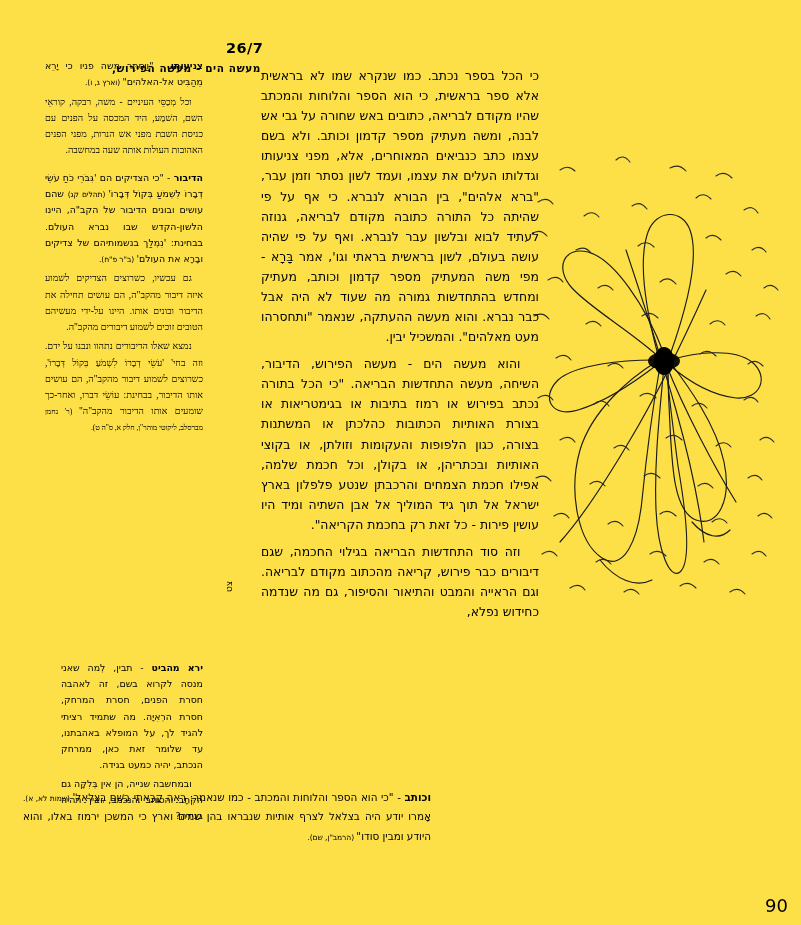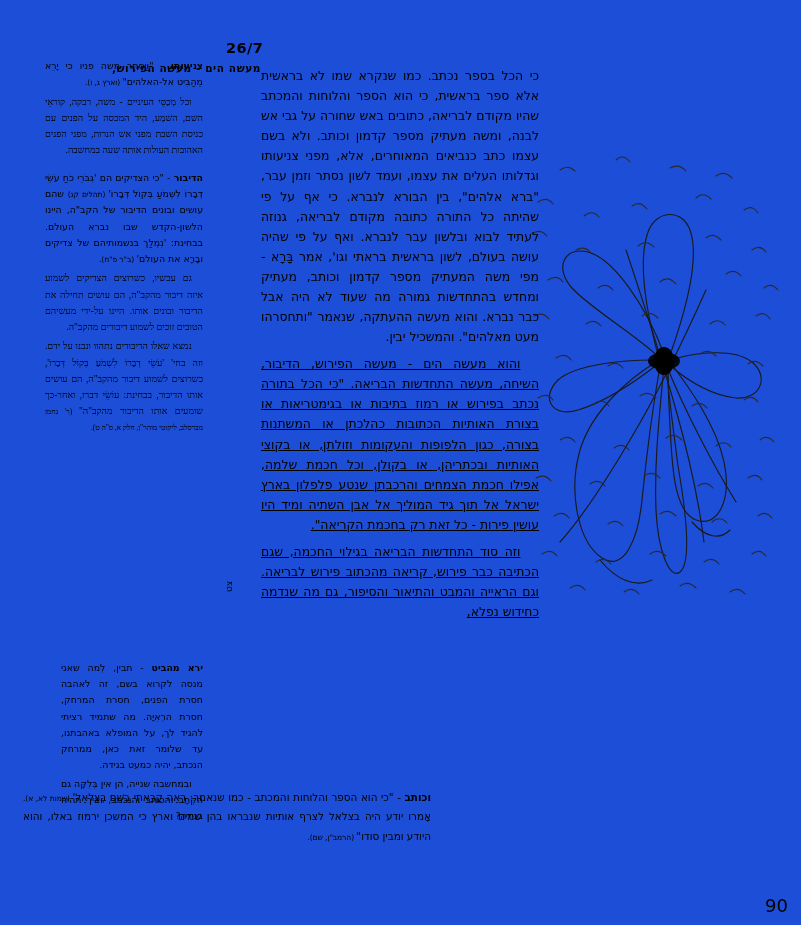--- a/index.html
+++ b/index.html
@@ -9,21 +9,21 @@
     background: #ffffff;
   }
   body {
     font-family: "DejaVu Sans", "Liberation Sans", sans-serif;
     color: #000000;
   }
   #page {
     position: relative;
     width: 801px;
     height: 925px;
-    background: #1d4ed8;
+    background: #fde047;
     overflow: hidden;
     margin: 0 auto;
   }
 
   
   .running-head {
     position: absolute;
     right: 540px;
     top: 58px;
     width: 240px;
@@ -69,21 +69,20 @@
     font-size: 12.4px;
     line-height: 1.62;
     color: #000;
   }
   .main-col p {
     margin: 8px 0 0.05em 0;
     text-indent: 0;
   }
   .main-col p.indent {
     text-indent: 1.5em;
-    text-decoration: underline;
   }
   .main-col p.gap {
     margin-top: 0.55em;
   }
 
   
   .side-col {
     position: absolute;
     right: 598px;
     top: 58px;
@@ -259,21 +258,21 @@
         <path d="M104,482 q8,-6 15,2"></path>
         <path d="M160,476 q8,-6 16,2"></path>
         <path d="M210,482 q8,-6 15,2"></path>
       </g>
     </svg>
   </div>
 
   <div class="main-col">
     <p>כי הכל בספר נכתב. כמו שנקרא שמו לא בראשית אלא ספר בראשית, כי הוא הספר והלוחות והמכתב שהיו מקודם לבריאה, כתובים באש שחורה על גבי אש לבנה, ומשה מעתיק מספר קדמון וכותב. ולא בשם עצמו כתב כנביאים המאוחרים, אלא, מפני צניעותו וגדלותו העלים את עצמו, ועמד לשון נסתר וזמן עבר, "ברא אלהים", בין הבורא לנברא. כי אף על פי שהיתה כל התורה כתובה מקודם לבריאה, גנוזה לעתיד לבוא ובלשון עבר לנברא. ואף על פי שהיה עושה בעולם, לשון בראשית בראתי וגו', אמר בָּרָא - מפי משה המעתיק מספר קדמון וכותב, מעתיק ומחדש בהתחדשות גמורה מה שעוד לא היה אבל כבר נברא. והוא מעשה ההעתקה, שנאמר "ותחסרהו מעט מאלהים". והמשכיל יבין.</p>
     <p class="indent gap">והוא מעשה הים - מעשה הפירוש, הדיבור, השיחה, מעשה התחדשות הבריאה. "כי הכל בתורה נכתב בפירוש או רמוז בתיבות או בגימטריאות או בצורת האותיות הכתובות  כהלכתן או המשתנות בצורה, כגון הלפופות והעקומות וזולתן, או בקוצי האותיות ובכתריהן, או בקולן, וכל חכמת שלמה, אפילו חכמת הצמחים והרכבתן שנטע פלפלון בארץ ישראל אל תוך גיד המוליך אל אבן השתיה ומיד היו עושין פירות - כל זאת רק בחכמת הקריאה".</p>
-    <p class="indent gap">וזה סוד התחדשות הבריאה בגילוי החכמה, שגם הכתיבה כבר פירוש, קריאה מהכתוב פירוש לבריאה. וגם הראייה והמבט והתיאור והסיפור, גם מה שנדמה כחידוש נפלא,</p>
+    <p class="indent gap">וזה סוד התחדשות הבריאה בגילוי החכמה, שגם דיבורים כבר פירוש, קריאה מהכתוב מקודם לבריאה. וגם הראייה והמבט והתיאור והסיפור, גם מה שנדמה כחידוש נפלא,</p>
   </div>
 
   <div class="side-col">
     <p>
       <b>צניעותו</b><span> - </span><span>"וַיַּסְתֵּר משה פניו כי יָרֵא מֵהַבִּיט אל-האלהים"</span><span class="src"> (וארץ ג, ו).</span>
     </p>
     <p class="indent">
       <span>וכל מְכַסֵּי העיניים - משה, רבקה, קוראֵי השם, השׁמָע, היד המכסה על הפנים עם כניסת השבת מפני אש הנרות, מפני הפנים האהובות העולות אותה שעה במחשבה.</span>
     </p>
     <p class="spaced">

